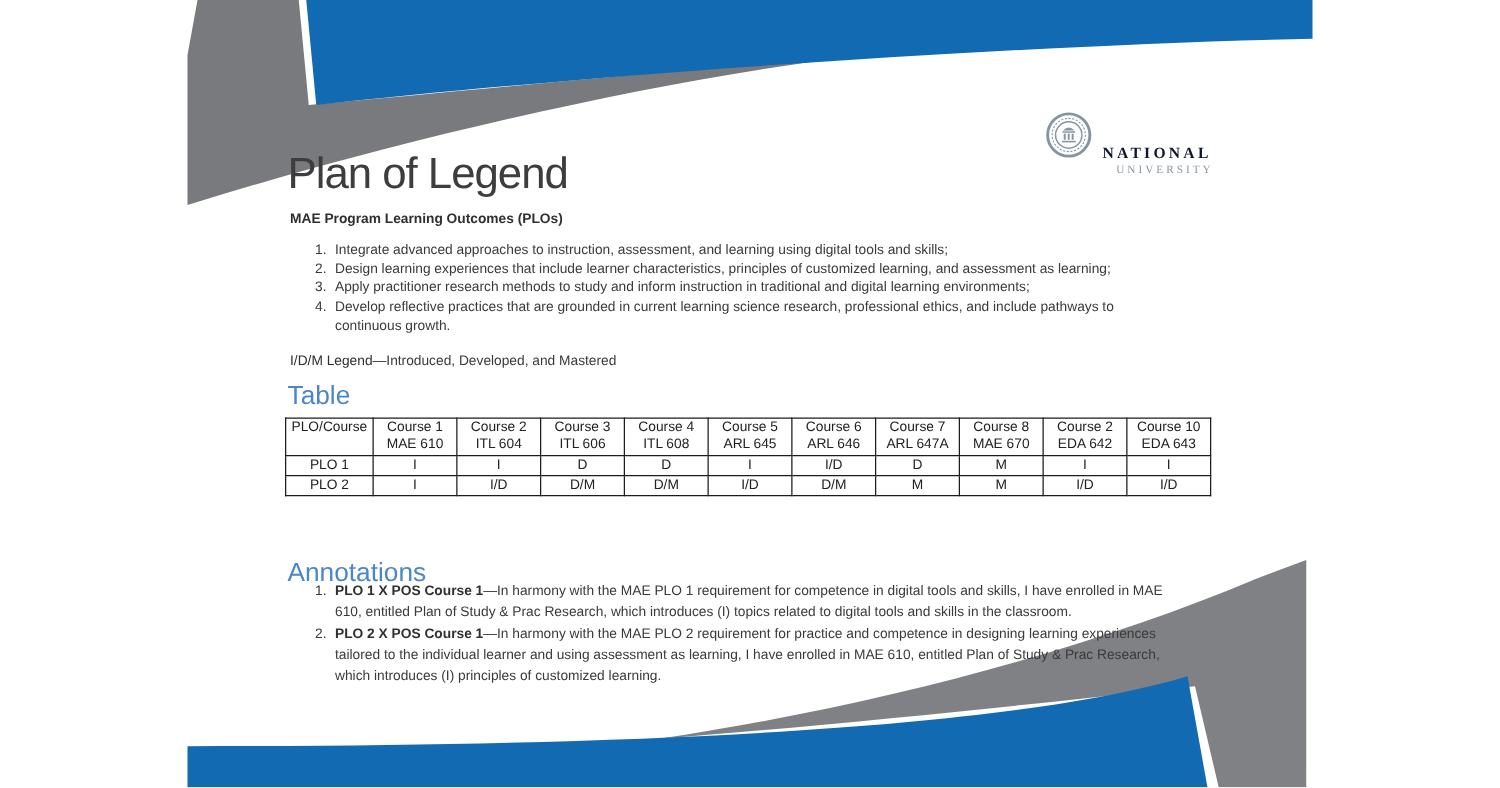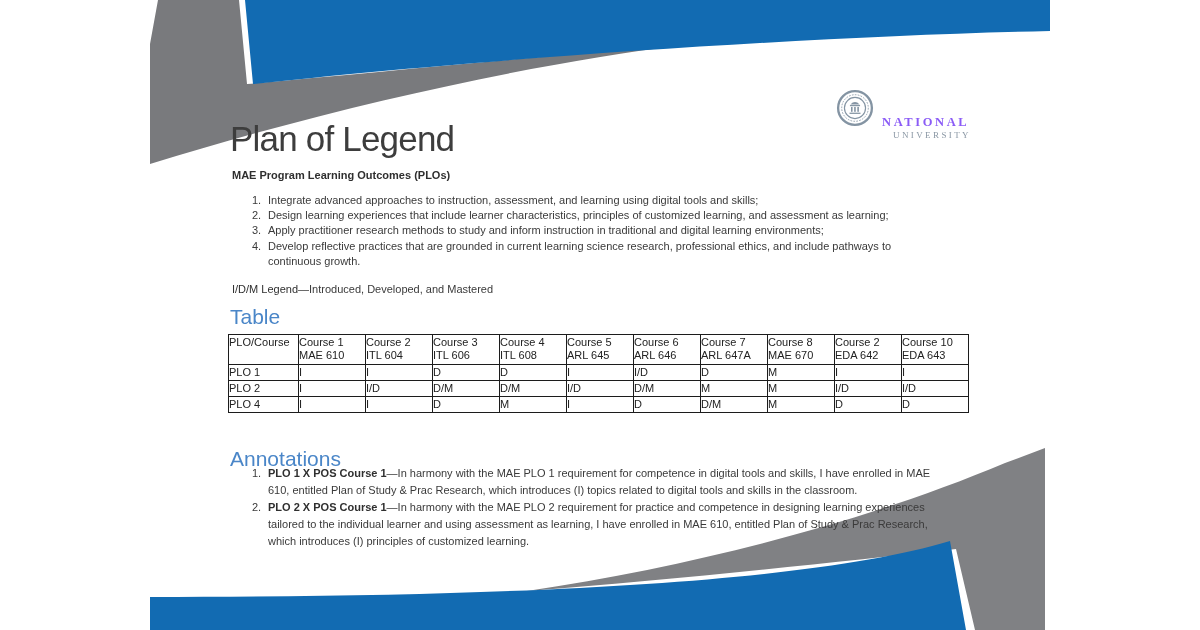--- a/index.html
+++ b/index.html
@@ -6,21 +6,21 @@
   .canvas{position:relative;width:1200px;height:630px;background:#ffffff;overflow:hidden;
           font-family:"Liberation Sans",sans-serif;color:#3a3a3a;}
   .deco{position:absolute;left:0;top:0;z-index:0;}
   .content{position:absolute;left:0;top:0;width:1200px;height:630px;z-index:1;}
 
   
   .logo{position:absolute;left:836px;top:75px;display:flex;align-items:center;}
   .logo-seal{width:38px;height:38px;}
   .logo-text{margin-left:8px;}
   .logo-line1{display:block;font-family:"Liberation Serif",serif;font-weight:700;
-              font-size:12.5px;letter-spacing:2.6px;color:#8b5cf6;line-height:13px;margin-top:41px;}
+              font-size:12.5px;letter-spacing:2.6px;color:#0f172a;line-height:13px;margin-top:41px;}
   .logo-line2{display:block;font-family:"Liberation Serif",serif;font-weight:400;
               font-size:9px;letter-spacing:2.4px;color:#8a97a4;line-height:11px;margin-left:11px;margin-top:1px;}
 
   
   .page-title{position:absolute;left:230px;top:120px;font-size:35px;font-weight:400;
               letter-spacing:-0.8px;color:#3d3d3d;line-height:38px;}
   .plos-heading{position:absolute;left:232px;top:169px;font-size:11px;font-weight:700;color:#2f2f2f;}
   .blue-heading{position:absolute;font-size:21px;font-weight:400;color:#4a86c8;}
   .table-heading{left:230px;top:305px;}
   .annotations-heading{left:230px;top:447px;}
@@ -31,21 +31,21 @@
   .ann-list{top:465px;line-height:17px;}
   .numitem{position:relative;padding-left:36px;}
   .numitem .num{position:absolute;left:20px;top:0;}
   .legend-line{position:absolute;left:232px;top:283px;font-size:11px;color:#3a3a3a;}
   .legend-line b{font-weight:400;color:#2f2f2f;}
   .ann-bold{font-weight:700;color:#2f2f2f;}
 
   
   .plo-table{position:absolute;left:228px;top:334px;border-collapse:collapse;table-layout:fixed;}
   .plo-table th,.plo-table td{border:1.5px solid #1c1c1c;font-size:11px;font-weight:400;
-       text-align:left;padding:0;color:#222;overflow:hidden;}
+       text-align:center;padding:0;color:#222;overflow:hidden;}
   .plo-table thead th{height:28px;vertical-align:top;line-height:13px;padding-top:1px;}
   .plo-table tbody td{height:15px;line-height:13px;}
 </style>
 </head>
 <body>
 
 <div class="canvas">
 
   <svg class="deco" width="1200" height="630" viewBox="0 0 1200 630" aria-hidden="true">
 
@@ -189,33 +189,20 @@
           <td>I/D</td>
           <td>D/M</td>
           <td>D/M</td>
           <td>I/D</td>
           <td>D/M</td>
           <td>M</td>
           <td>M</td>
           <td>I/D</td>
           <td>I/D</td>
         </tr>
-        <tr>
-          <td>PLO 4</td>
-          <td>I</td>
-          <td>I</td>
-          <td>D</td>
-          <td>M</td>
-          <td>I</td>
-          <td>D</td>
-          <td>D/M</td>
-          <td>M</td>
-          <td>D</td>
-          <td>D</td>
-        </tr>
       </tbody>
     </table>
 
     <div class="blue-heading annotations-heading">Annotations</div>
 
     <div class="numlist ann-list">
       <div class="numitem">
         <span class="num">1.</span>
         <span class="ann-bold">PLO 1 X POS Course 1</span><span>—In harmony with the MAE PLO 1 requirement for competence in digital tools and skills, I have enrolled in MAE 610, entitled Plan of Study &amp; Prac Research, which introduces (I) topics related to digital tools and skills in the classroom.</span>
       </div>

